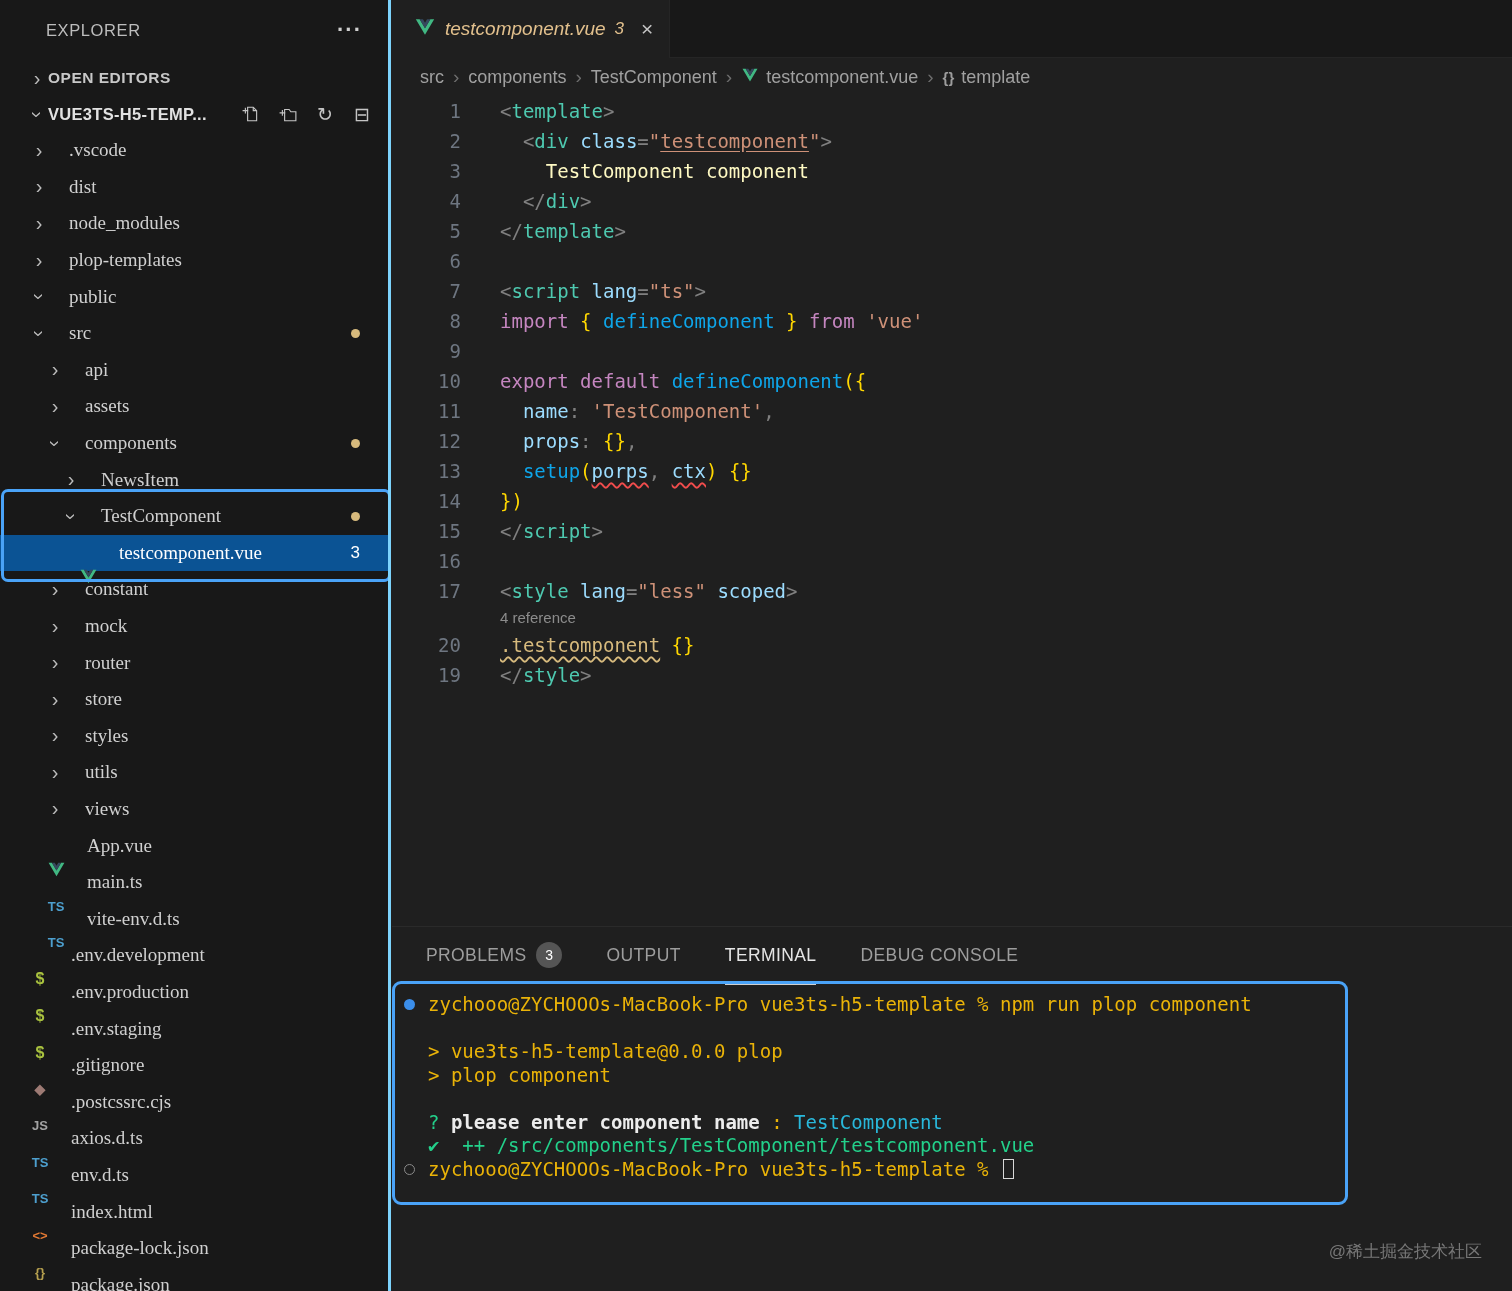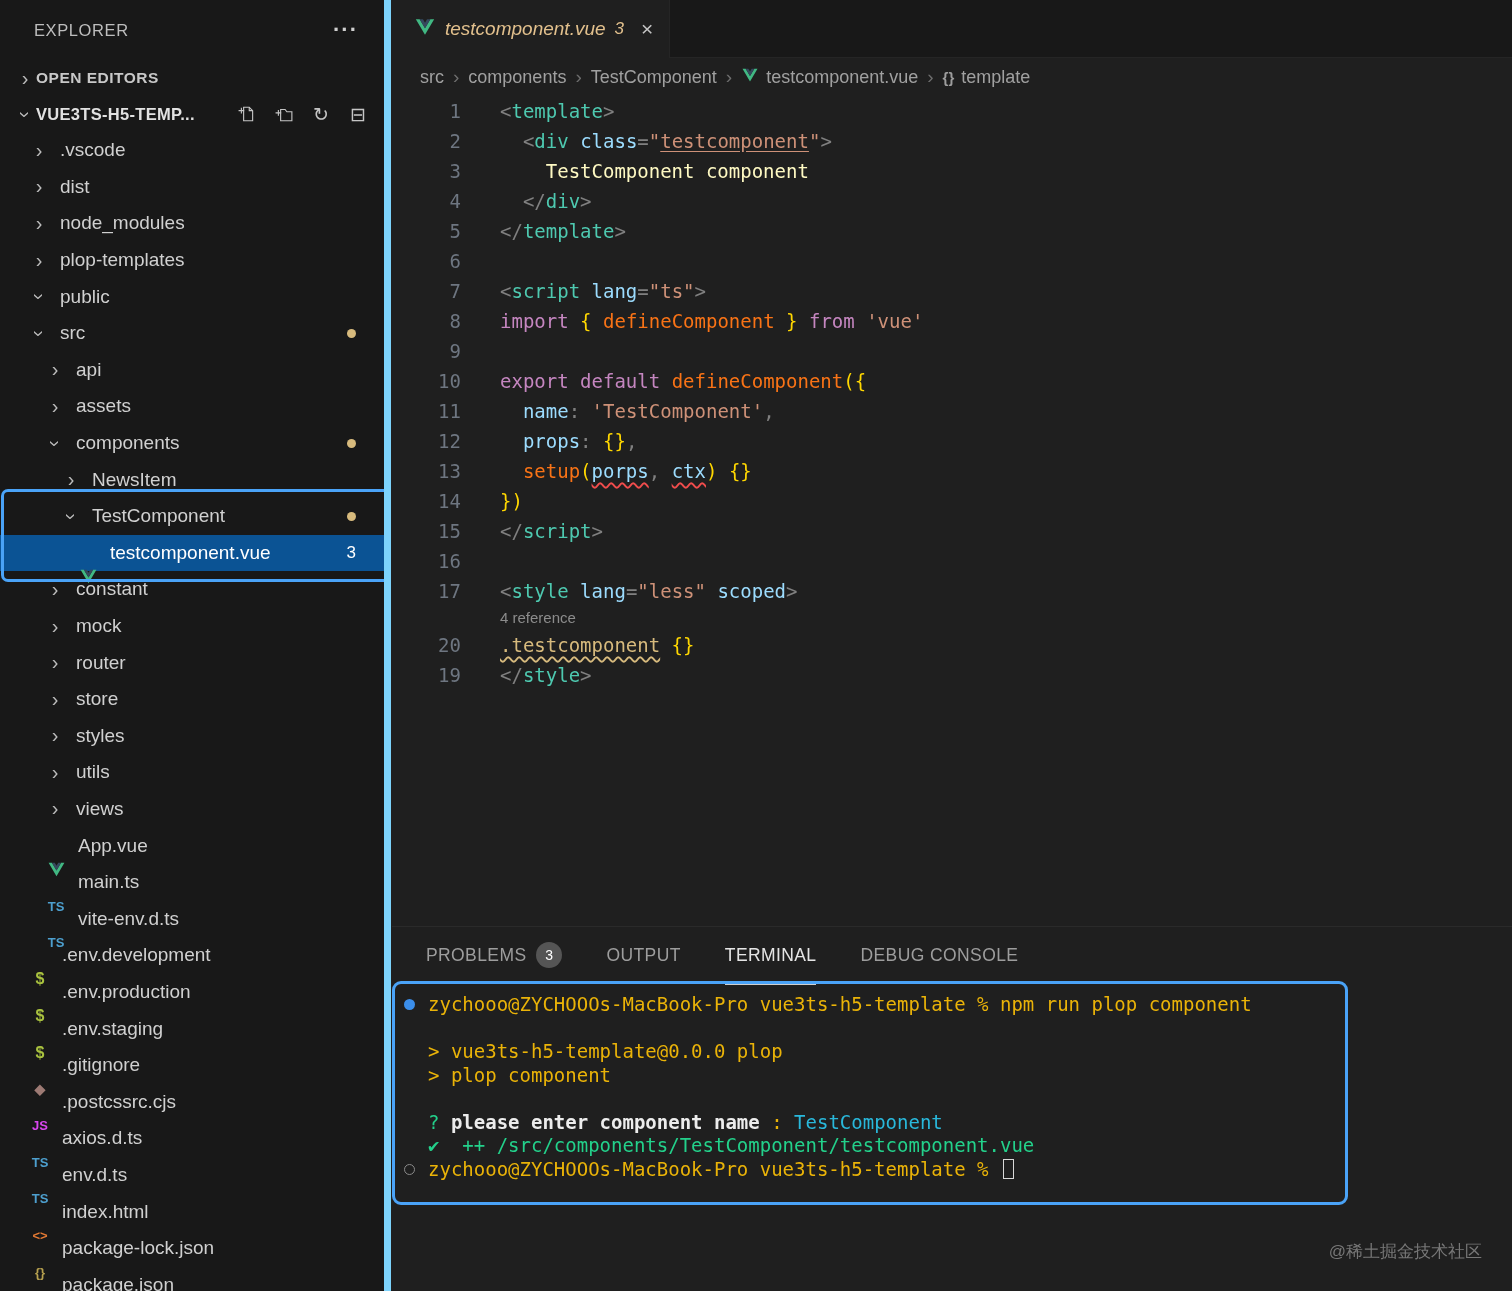--- a/index.html
+++ b/index.html
@@ -7,44 +7,44 @@
   body {
     background:#1f1f1f;
     font-family:"Liberation Sans", sans-serif;
     color:#cccccc;
     position:relative;
   }
 
   
   #sidebar{
     position:absolute; left:0; top:0; width:391px; height:1291px;
-    background:#181818; border-right:7px solid #7dd3fc; overflow:hidden;
+    background:#181818; border-right:3px solid #7dd3fc; overflow:hidden;padding-left:12px;
   }
   .sb-header{ height:60px; display:flex; align-items:center; justify-content:space-between;
     padding:0 26px 0 34px; }
   .sb-title{ font-size:16.5px; letter-spacing:.6px; color:#bdbdbd; }
   .sb-more{ font-size:22px; font-weight:bold; color:#cfcfcf; cursor:pointer; letter-spacing:1px;}
   .sb-row{ height:36px; display:flex; align-items:center; padding-left:14px; }
   .chev{ width:22px; display:inline-flex; justify-content:center; color:#bdbdbd; font-size:20px; flex:none;}
   .chev.down{ transform:rotate(90deg); }
   .oe-label{ font-size:15.5px; font-weight:bold; letter-spacing:.5px; color:#c8c8c8; }
   .proj-label{ font-size:16.5px; font-weight:bold; letter-spacing:.3px; color:#e2e2e2;
     white-space:nowrap; overflow:hidden; }
   .proj-actions{ margin-left:auto; display:flex; align-items:center; gap:17px; padding-right:16px; }
   .proj-actions .act{ width:20px; height:20px; display:inline-flex; align-items:center; justify-content:center;
     color:#c5c5c5; font-size:19px; cursor:pointer; }
 
   #tree{ position:absolute; left:0; top:132px; right:0; }
   .trow{ height:36.6px; display:flex; align-items:center; padding-right:28px; cursor:pointer;
     font-size:19px; color:#d0d0d0; white-space:nowrap; }
   .trow.sel{ background:#0b5394; color:#ffffff; }
-  .trow .label{ margin-left:10px; }
+  .trow .label{ margin-left:19px;font-family:Liberation Serif, serif; }
   .fi{ width:24px; flex:none; display:inline-flex; justify-content:center; align-items:center;
     font-weight:bold; font-size:13px;margin-top:48px; }
-  .fi.ts{ color:#4d9fce; } .fi.js{ color:#d946ef; } .fi.env{ color:#a9c23f; font-size:16px; }
+  .fi.ts{ color:#4d9fce; } .fi.js{ color:#a3a3a3; } .fi.env{ color:#a9c23f; font-size:16px; }
   .fi.git{ color:#9d7a74; font-size:14px; } .fi.html{ color:#e37933; }
   .fi.json{ color:#b7a14f; } .fi.vue{ }
   .spacer{ flex:1; }
   .gitdot{ width:9px; height:9px; border-radius:50%; background:#d7ba7d; flex:none; }
   .tbadge{ font-size:17px; color:#ffffff; flex:none; }
 
   #explorer-highlight{
     position:absolute; left:1px; top:489px; width:390px; height:93px;
     border:3px solid #4aa3f7; border-radius:7px; pointer-events:none; z-index:5;
   }
@@ -66,21 +66,21 @@
 
   #code{ font-family:"DejaVu Sans Mono", monospace; font-size:19px; }
   .cline{ height:30px; display:flex; line-height:30px; }
   .gutter{ width:69px; flex:none; text-align:right; color:#6e7681; }
   .ctext{ padding-left:39px; white-space:pre; }
   .lens{ height:24px; line-height:24px; font-size:15px; color:#8c8c8c; padding-left:108px;
     font-family:"Liberation Sans", sans-serif; }
   .tk-p{ color:#808080; } .tk-tag{ color:#4ec9b0; } .tk-attr{ color:#9cdcfe; }
   .tk-str{ color:#ce9178; }
   .tk-stru{ color:#ce9178; text-decoration:underline; text-underline-offset:3px; }
-  .tk-kw{ color:#c586c0; } .tk-fn{ color:#f97316; } .tk-prop{ color:#9cdcfe; }
+  .tk-kw{ color:#c586c0; } .tk-fn{ color:#0ea5e9; } .tk-prop{ color:#9cdcfe; }
   .tk-plain{ color:#fef9c3; } .tk-gold{ color:#ffd700; }
   .tk-err{ color:#9cdcfe; text-decoration:underline wavy #f14c4c; text-decoration-thickness:1.5px; text-underline-offset:4px; }
   .tk-warn{ color:#d7ba7d; text-decoration:underline wavy #d7ba7d; text-decoration-thickness:1.5px; text-underline-offset:4px; }
 
   
   #panel{ position:absolute; left:392px; top:926px; right:0; bottom:0;
     background:#1f1f1f; border-top:1px solid #2a2a2a; }
   .panel-tabs{ height:58px; display:flex; align-items:stretch; gap:44px; padding-left:34px;
     font-size:17.5px; letter-spacing:.4px; color:#9d9d9d; }
   .ptab{ display:flex; align-items:center; gap:10px; border-bottom:2px solid transparent; cursor:pointer; }

